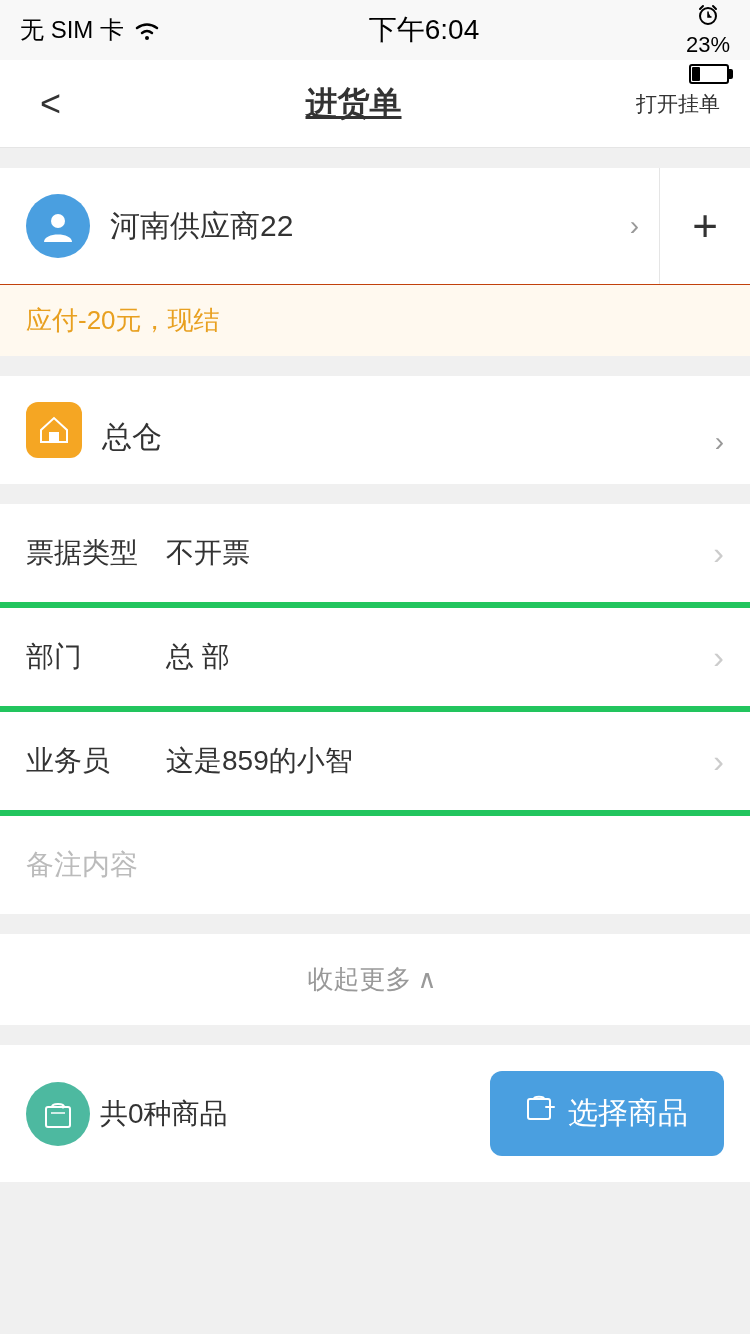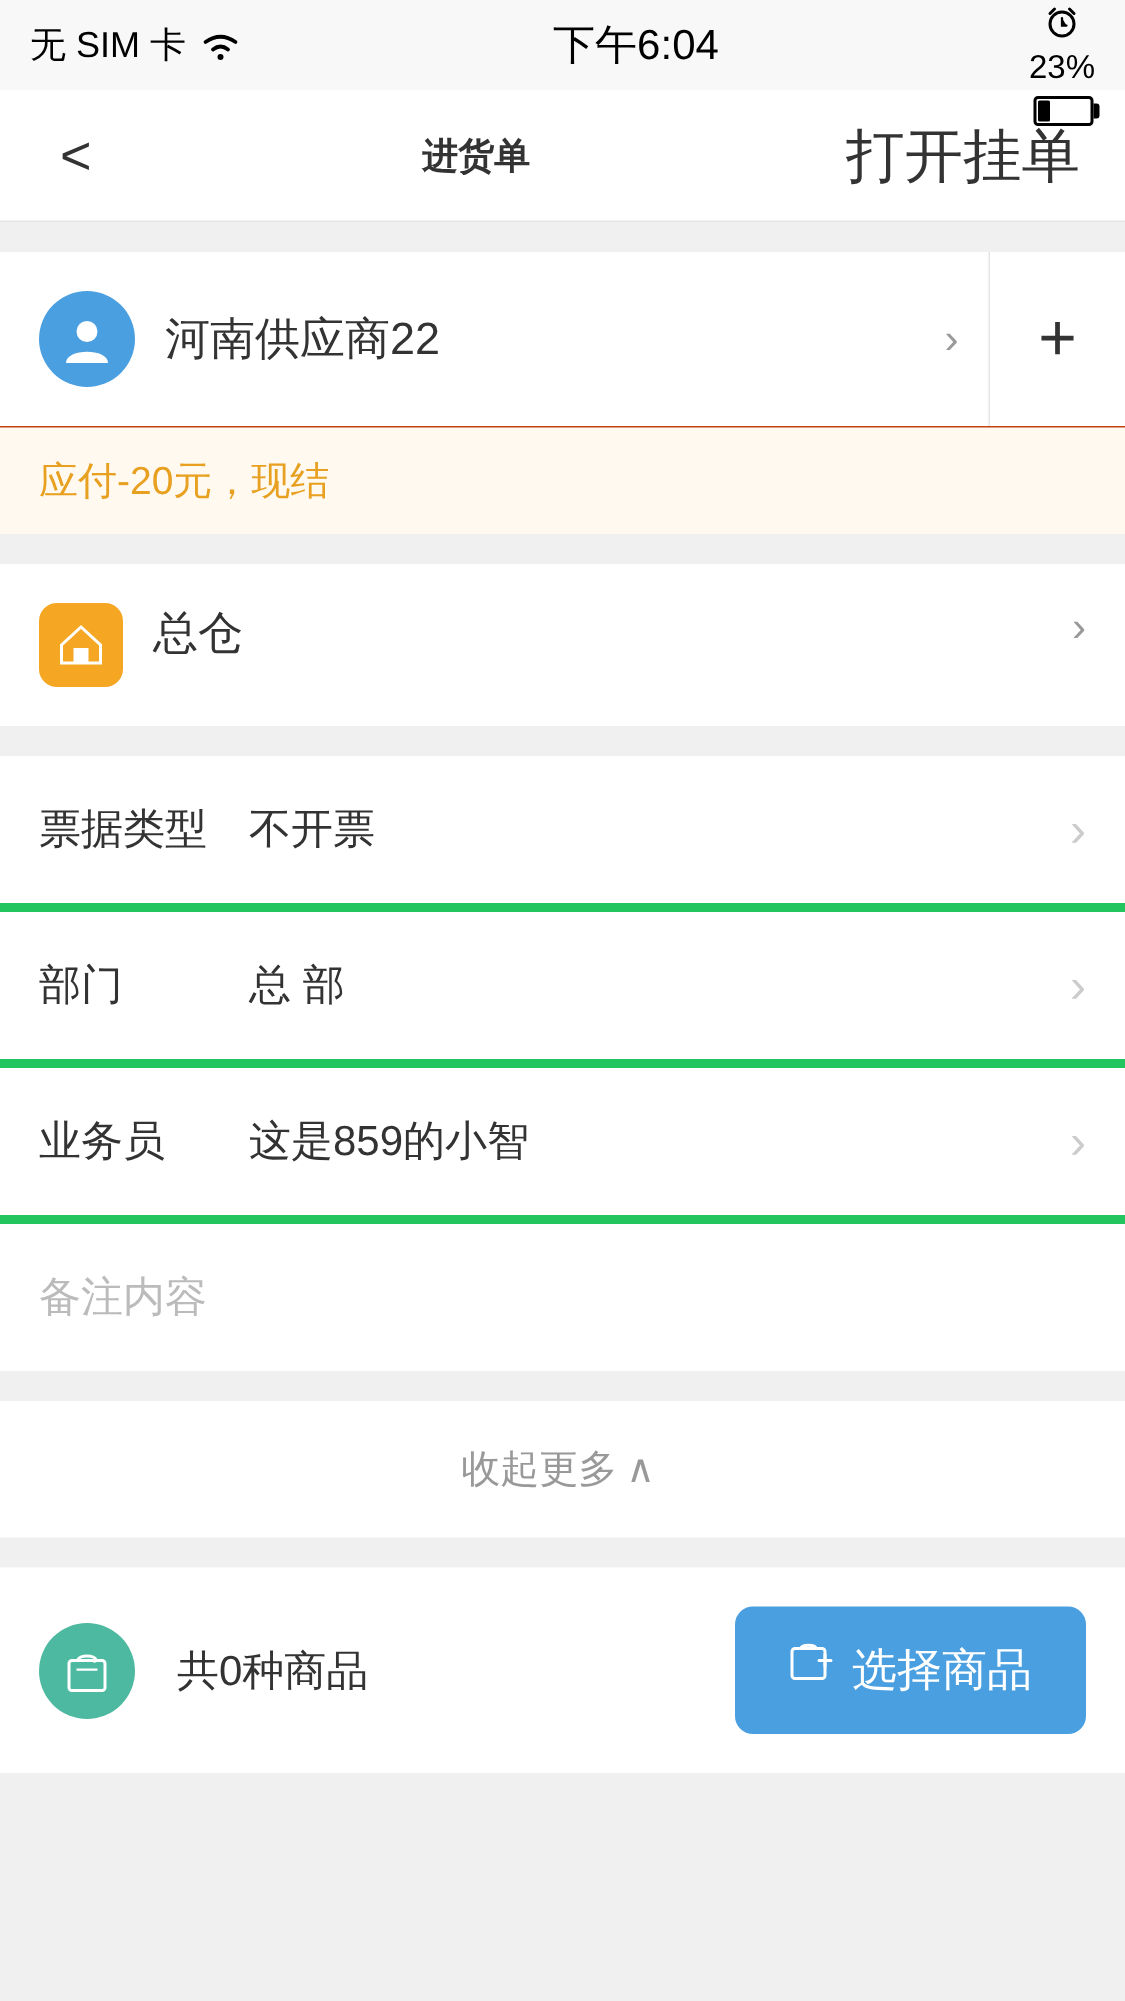--- a/index.html
+++ b/index.html
@@ -68,26 +68,27 @@
       padding: 0 30px;
       border-bottom: 1px solid #e5e5e5;
     }
     .nav-back {
       font-size: 36px;
       color: #333;
       cursor: pointer;
       padding: 10px;
     }
     .nav-title {
-      font-size: 24px;
+      font-size: 32px;
       font-weight: 600;
       color: #333;
+      text-decoration: underline;
     }
     .nav-action {
-      font-size: 39px;
+      font-size: 21px;
       color: #333;
       cursor: pointer;
     }
 
     
     .section-gap {
       height: 20px;
       background: #f0f0f0;
     }
 
@@ -143,21 +144,21 @@
       font-size: 26px;
       color: #e8a020;
       border-top: 1px solid #c2410c;
     }
 
     
     .warehouse-section {
       background: #fff;
       margin-top: 20px;
       display: flex;
-      align-items: flex-start;
+      align-items: flex-end;
       padding: 26px 26px;
     }
     .warehouse-icon {
       width: 56px;
       height: 56px;
       border-radius: 12px;
       background: #f5a623;
       display: flex;
       align-items: center;
       justify-content: center;
@@ -219,21 +220,21 @@
     }
     .collapse-section span { margin-right: 6px; }
 
     
     .bottom-bar {
       background: #fff;
       margin-top: 20px;
       display: flex;
       align-items: center;
       padding: 26px 26px;
-      gap: 28px;
+      gap: 10px;
     }
     .product-icon {
       width: 64px;
       height: 64px;
       border-radius: 50%;
       background: #4db9a0;
       display: flex;
       align-items: center;
       justify-content: center;
       flex-shrink: 0;

